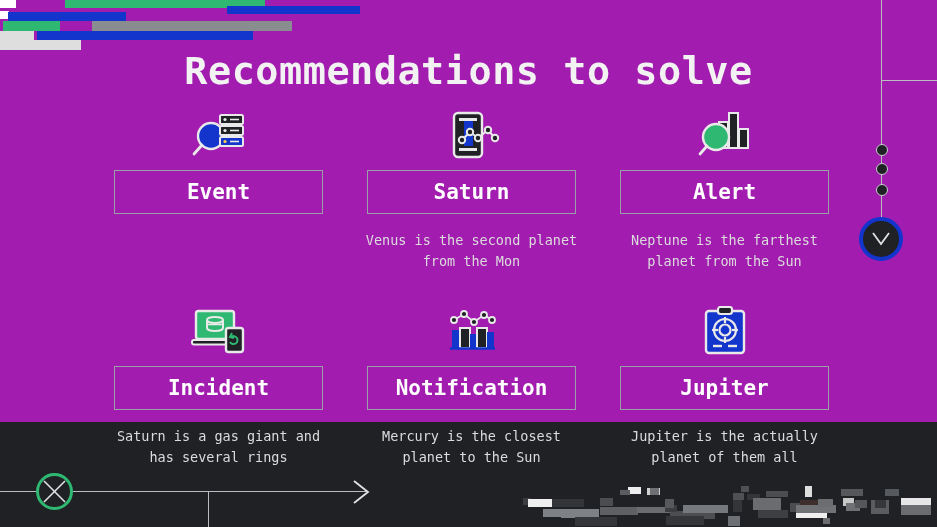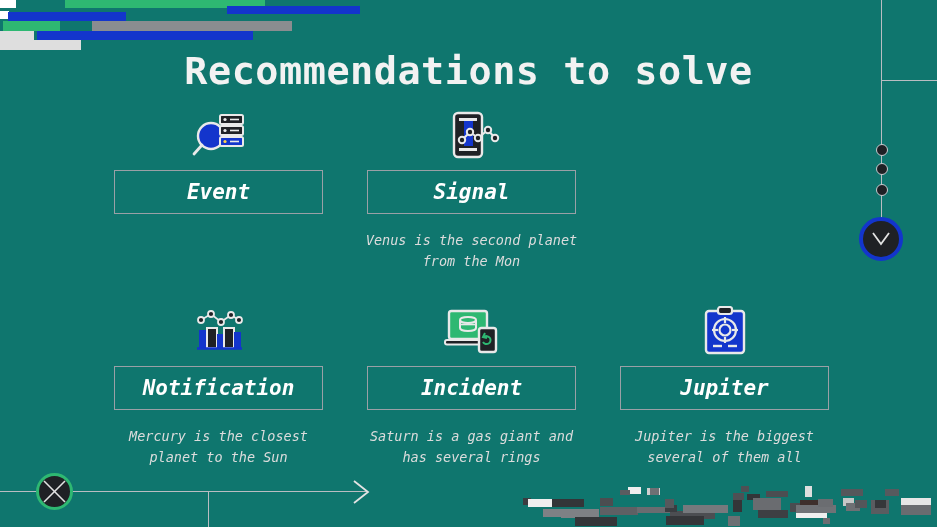--- a/index.html
+++ b/index.html
@@ -4,22 +4,22 @@
 <style>
   * { box-sizing: border-box; margin: 0; padding: 0; }
   html, body {
     width: 937px; height: 527px;
     background: #1f2125;
     font-family: "DejaVu Sans Mono", monospace;
     overflow: hidden;
   }
   .slide {
     position: relative;
-    width: 937px; height: 527px;
-    background: #0f766e;
+    width: 937px; height: 422px;
+    background: #a21caf;
   }
 
   
   .bar { position: absolute; }
 
   
   .title {
     position: absolute;
     top: 50px; left: 0; width: 937px;
     text-align: center;
@@ -30,21 +30,21 @@
     letter-spacing: 0.5px;
     transform: scaleX(1.04);
   }
 
   
   .grid {
     position: absolute;
     top: 104px; left: 92px;
     width: 760px;
   }
-  .row { display: flex; font-style: italic; }
+  .row { display: flex; }
   .row.row2 { margin-top: 28px; }
   .card {
     width: 253px;
     display: flex;
     flex-direction: column;
     align-items: center;
   }
   .icon-wrap {
     height: 62px;
     display: flex;
@@ -183,29 +183,64 @@
             <rect x="15" y="38" width="18" height="3" fill="#e9e9e9"></rect>
             <polyline points="18,30 26,22 34,28 44,20 50,27" fill="none" stroke="#e9e9e9" stroke-width="2"></polyline>
             <circle cx="18" cy="30" r="3.2" fill="#1f2125" stroke="#e9e9e9" stroke-width="2"></circle>
             <circle cx="26" cy="22" r="3.2" fill="#1f2125" stroke="#e9e9e9" stroke-width="2"></circle>
             <circle cx="34" cy="28" r="3.2" fill="#1f2125" stroke="#e9e9e9" stroke-width="2"></circle>
             <circle cx="44" cy="20" r="3.2" fill="#1f2125" stroke="#e9e9e9" stroke-width="2"></circle>
             <circle cx="51" cy="28" r="3.2" fill="#1f2125" stroke="#e9e9e9" stroke-width="2"></circle>
           </svg>
         </div>
         <div class="label-box">
-          <span class="label">Signal</span>
+          <span class="label">Saturn</span>
         </div>
         <div class="desc">Venus is the second planet from the Mon</div>
       </div>
 
+      <div class="card">
+        <div class="icon-wrap">
+          <svg width="56" height="50" viewBox="0 0 56 50">
+            <rect x="22" y="12" width="9" height="26" fill="#1f2125" stroke="#e9e9e9" stroke-width="2"></rect>
+            <rect x="32" y="3" width="9" height="35" fill="#1f2125" stroke="#e9e9e9" stroke-width="2"></rect>
+            <rect x="42" y="19" width="9" height="19" fill="#1f2125" stroke="#e9e9e9" stroke-width="2"></rect>
+            <circle cx="19" cy="27" r="13" fill="#2eb872"></circle>
+            <circle cx="19" cy="27" r="13" fill="none" stroke="#e9e9e9" stroke-width="2.4"></circle>
+            <line x1="10" y1="36" x2="3" y2="44" stroke="#e9e9e9" stroke-width="2.8" stroke-linecap="round"></line>
+          </svg>
+        </div>
+        <div class="label-box">
+          <span class="label">Alert</span>
+        </div>
+        <div class="desc">Neptune is the farthest planet from the Sun</div>
+      </div>
 
     </div>
 
     <div class="row row2">
+
+      <div class="card">
+        <div class="icon-wrap">
+          <svg width="56" height="46" viewBox="0 0 56 46">
+            <rect x="5" y="3" width="38" height="28" rx="2.5" fill="#2eb872" stroke="#e9e9e9" stroke-width="2.4"></rect>
+            <ellipse cx="24" cy="12" rx="8" ry="3" fill="none" stroke="#e9e9e9" stroke-width="2"></ellipse>
+            <path d="M16 12 v8 a8 3 0 0 0 16 0 v-8" fill="none" stroke="#e9e9e9" stroke-width="2"></path>
+            <line x1="16" y1="16.5" x2="32" y2="16.5" stroke="#e9e9e9" stroke-width="1.6"></line>
+            <rect x="1" y="32" width="46" height="4.5" rx="2" fill="#1f2125" stroke="#e9e9e9" stroke-width="2"></rect>
+            <rect x="35" y="20" width="17" height="24" rx="2.5" fill="#1f2125" stroke="#e9e9e9" stroke-width="2.4"></rect>
+            <path d="M40 29 a4 4 0 1 1 -1 5" fill="none" stroke="#2eb872" stroke-width="2"></path>
+            <polyline points="41,25 39,29 43,30" fill="none" stroke="#2eb872" stroke-width="2"></polyline>
+          </svg>
+        </div>
+        <div class="label-box">
+          <span class="label">Incident</span>
+        </div>
+        <div class="desc">Saturn is a gas giant and has several rings</div>
+      </div>
 
       <div class="card">
         <div class="icon-wrap">
           <svg width="56" height="46" viewBox="0 0 56 46">
             <rect x="8" y="22" width="8" height="18" fill="#1335cc"></rect>
             <rect x="16" y="20" width="10" height="20" fill="#1f2125" stroke="#e9e9e9" stroke-width="2"></rect>
             <rect x="26" y="26" width="8" height="14" fill="#1335cc"></rect>
             <rect x="33" y="20" width="10" height="20" fill="#1f2125" stroke="#e9e9e9" stroke-width="2"></rect>
             <rect x="43" y="24" width="7" height="16" fill="#1335cc"></rect>
             <line x1="6" y1="40.5" x2="51" y2="40.5" stroke="#1335cc" stroke-width="2.4"></line>
@@ -218,56 +253,37 @@
           </svg>
         </div>
         <div class="label-box">
           <span class="label">Notification</span>
         </div>
         <div class="desc">Mercury is the closest planet to the Sun</div>
       </div>
 
       <div class="card">
         <div class="icon-wrap">
-          <svg width="56" height="46" viewBox="0 0 56 46">
-            <rect x="5" y="3" width="38" height="28" rx="2.5" fill="#2eb872" stroke="#e9e9e9" stroke-width="2.4"></rect>
-            <ellipse cx="24" cy="12" rx="8" ry="3" fill="none" stroke="#e9e9e9" stroke-width="2"></ellipse>
-            <path d="M16 12 v8 a8 3 0 0 0 16 0 v-8" fill="none" stroke="#e9e9e9" stroke-width="2"></path>
-            <line x1="16" y1="16.5" x2="32" y2="16.5" stroke="#e9e9e9" stroke-width="1.6"></line>
-            <rect x="1" y="32" width="46" height="4.5" rx="2" fill="#1f2125" stroke="#e9e9e9" stroke-width="2"></rect>
-            <rect x="35" y="20" width="17" height="24" rx="2.5" fill="#1f2125" stroke="#e9e9e9" stroke-width="2.4"></rect>
-            <path d="M40 29 a4 4 0 1 1 -1 5" fill="none" stroke="#2eb872" stroke-width="2"></path>
-            <polyline points="41,25 39,29 43,30" fill="none" stroke="#2eb872" stroke-width="2"></polyline>
-          </svg>
-        </div>
-        <div class="label-box">
-          <span class="label">Incident</span>
-        </div>
-        <div class="desc">Saturn is a gas giant and has several rings</div>
-      </div>
-
-      <div class="card">
-        <div class="icon-wrap">
           <svg width="52" height="50" viewBox="0 0 52 50">
             <rect x="7" y="5" width="38" height="42" rx="3" fill="#1335cc" stroke="#e9e9e9" stroke-width="2.4"></rect>
             <rect x="19" y="1" width="14" height="7" rx="2.5" fill="#1f2125" stroke="#e9e9e9" stroke-width="2.2"></rect>
             <circle cx="26" cy="24" r="11" fill="none" stroke="#e9e9e9" stroke-width="2.2"></circle>
             <circle cx="26" cy="24" r="5.5" fill="none" stroke="#e9e9e9" stroke-width="2.2"></circle>
             <line x1="26" y1="11" x2="26" y2="17" stroke="#e9e9e9" stroke-width="2.2"></line>
             <line x1="26" y1="31" x2="26" y2="37" stroke="#e9e9e9" stroke-width="2.2"></line>
             <line x1="13" y1="24" x2="19" y2="24" stroke="#e9e9e9" stroke-width="2.2"></line>
             <line x1="33" y1="24" x2="39" y2="24" stroke="#e9e9e9" stroke-width="2.2"></line>
             <line x1="14" y1="40" x2="23" y2="40" stroke="#e9e9e9" stroke-width="2.4"></line>
             <line x1="29" y1="40" x2="38" y2="40" stroke="#e9e9e9" stroke-width="2.4"></line>
           </svg>
         </div>
         <div class="label-box">
           <span class="label">Jupiter</span>
         </div>
-        <div class="desc">Jupiter is the biggest several of them all</div>
+        <div class="desc">Jupiter is the actually planet of them all</div>
       </div>
 
     </div>
   </div>
 
   <div class="rail">
     <div class="rail-vline"></div>
     <div class="rail-hline"></div>
     <div class="rail-dot" style="top:144px"></div>
     <div class="rail-dot" style="top:163px"></div>

